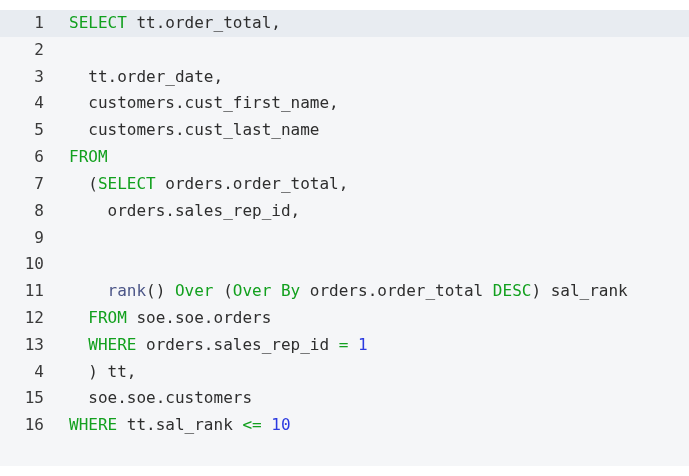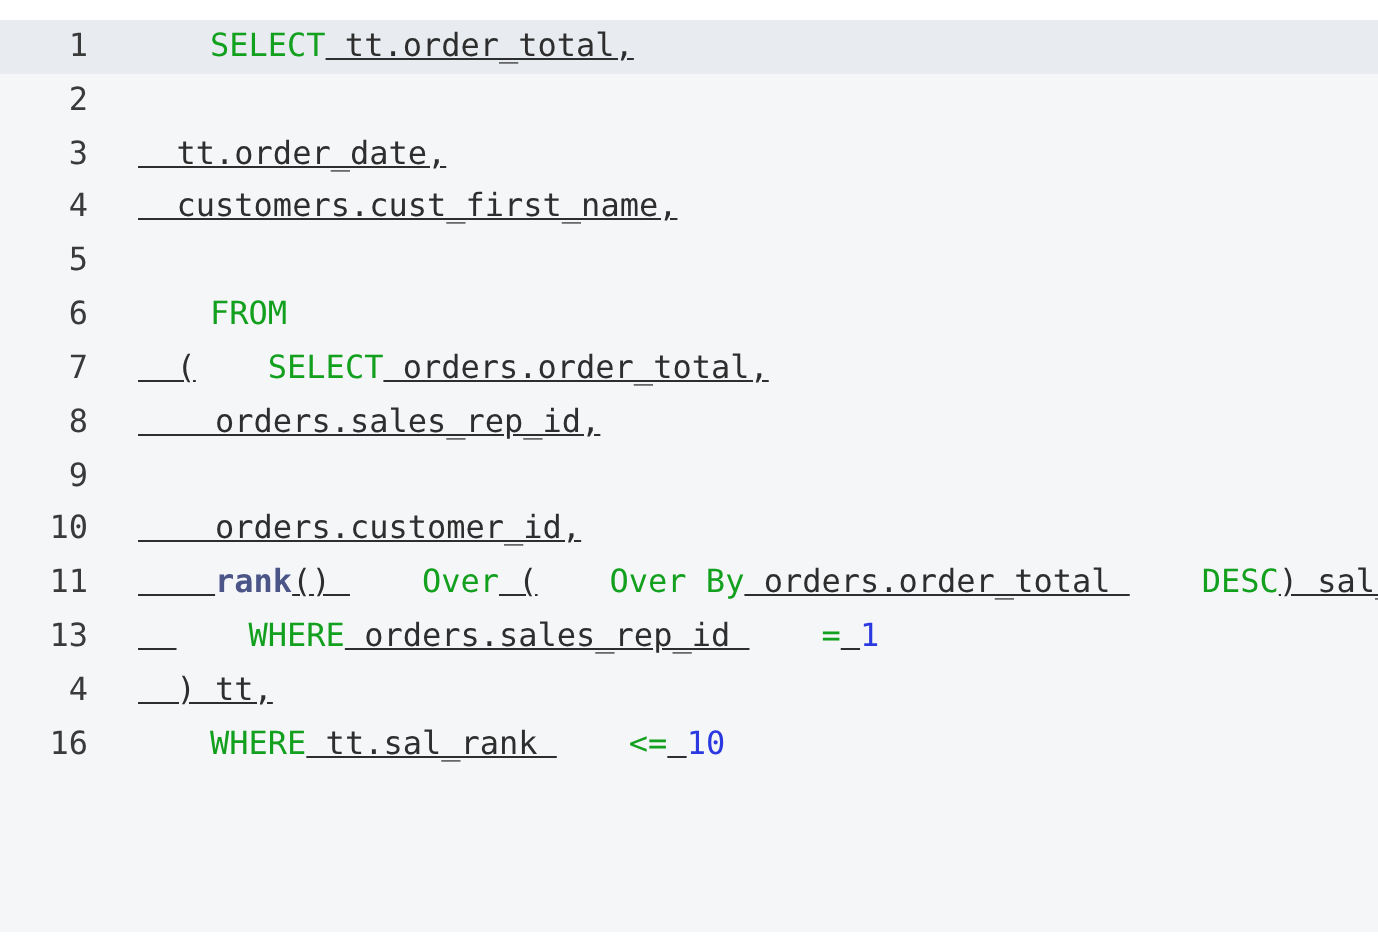--- a/index.html
+++ b/index.html
@@ -35,23 +35,23 @@
     width: 44px;
     text-align: right;
     color: var(--ln, #3a3a3a);
     user-select: none;
   }
   .code {
     white-space: pre;
     padding-left: 25px;
     color: var(--fg, #2e2e2e);
   }
-  .tok-plain    { color: var(--fg, #2e2e2e); text-decoration: underline; }
-  .tok-keyword  { color: var(--kw, #12a01e); margin-left: 36px; }
-  .tok-function { color: var(--fn, #4b5587); font-weight: bold; }
+  .tok-plain    { color: var(--fg, #2e2e2e); }
+  .tok-keyword  { color: var(--kw, #12a01e); }
+  .tok-function { color: var(--fn, #4b5587); }
   .tok-number   { color: var(--num, #2b3ae0); }
 </style>
 </head>
 <body>
 
 <div class="editor" id="editor">
     <div class="row hl">
       <span class="ln">1</span>
       <span class="code"><span class="tok-keyword">SELECT</span><span class="tok-plain"> tt.order_total,</span></span>
     </div>
@@ -61,49 +61,57 @@
     <div class="row">
       <span class="ln">3</span>
       <span class="code"><span class="tok-plain">  tt.order_date,</span></span>
     </div>
     <div class="row">
       <span class="ln">4</span>
       <span class="code"><span class="tok-plain">  customers.cust_first_name,</span></span>
     </div>
     <div class="row">
       <span class="ln">5</span>
+      <span class="code"><span class="tok-plain">  customers.cust_last_name</span></span>
     </div>
     <div class="row">
       <span class="ln">6</span>
       <span class="code"><span class="tok-keyword">FROM</span></span>
     </div>
     <div class="row">
       <span class="ln">7</span>
       <span class="code"><span class="tok-plain">  (</span><span class="tok-keyword">SELECT</span><span class="tok-plain"> orders.order_total,</span></span>
     </div>
     <div class="row">
       <span class="ln">8</span>
       <span class="code"><span class="tok-plain">    orders.sales_rep_id,</span></span>
     </div>
     <div class="row">
       <span class="ln">9</span>
     </div>
     <div class="row">
       <span class="ln">10</span>
-      <span class="code"><span class="tok-plain">    orders.customer_id,</span></span>
     </div>
     <div class="row">
       <span class="ln">11</span>
       <span class="code"><span class="tok-plain">    </span><span class="tok-function">rank</span><span class="tok-plain">() </span><span class="tok-keyword">Over</span><span class="tok-plain"> (</span><span class="tok-keyword">Over By</span><span class="tok-plain"> orders.order_total </span><span class="tok-keyword">DESC</span><span class="tok-plain">) sal_rank</span></span>
+    </div>
+    <div class="row">
+      <span class="ln">12</span>
+      <span class="code"><span class="tok-plain">  </span><span class="tok-keyword">FROM</span><span class="tok-plain"> soe.soe.orders</span></span>
     </div>
     <div class="row">
       <span class="ln">13</span>
       <span class="code"><span class="tok-plain">  </span><span class="tok-keyword">WHERE</span><span class="tok-plain"> orders.sales_rep_id </span><span class="tok-keyword">=</span><span class="tok-plain"> </span><span class="tok-number">1</span></span>
     </div>
     <div class="row">
       <span class="ln">4</span>
       <span class="code"><span class="tok-plain">  ) tt,</span></span>
     </div>
     <div class="row">
+      <span class="ln">15</span>
+      <span class="code"><span class="tok-plain">  soe.soe.customers</span></span>
+    </div>
+    <div class="row">
       <span class="ln">16</span>
       <span class="code"><span class="tok-keyword">WHERE</span><span class="tok-plain"> tt.sal_rank </span><span class="tok-keyword">&lt;=</span><span class="tok-plain"> </span><span class="tok-number">10</span></span>
     </div>
   </div>
 
 </body></html>

